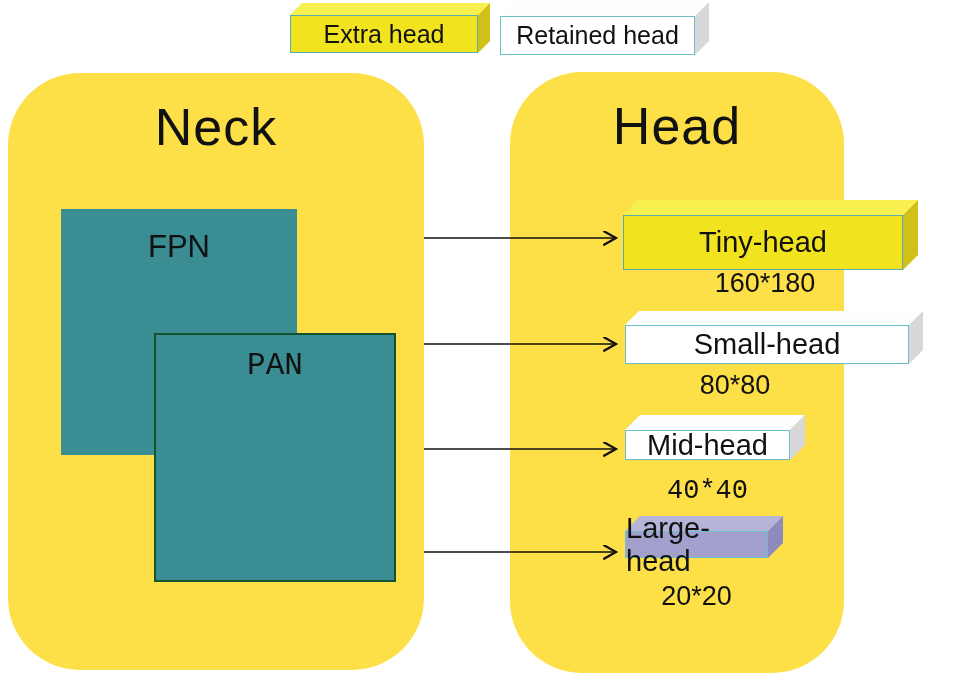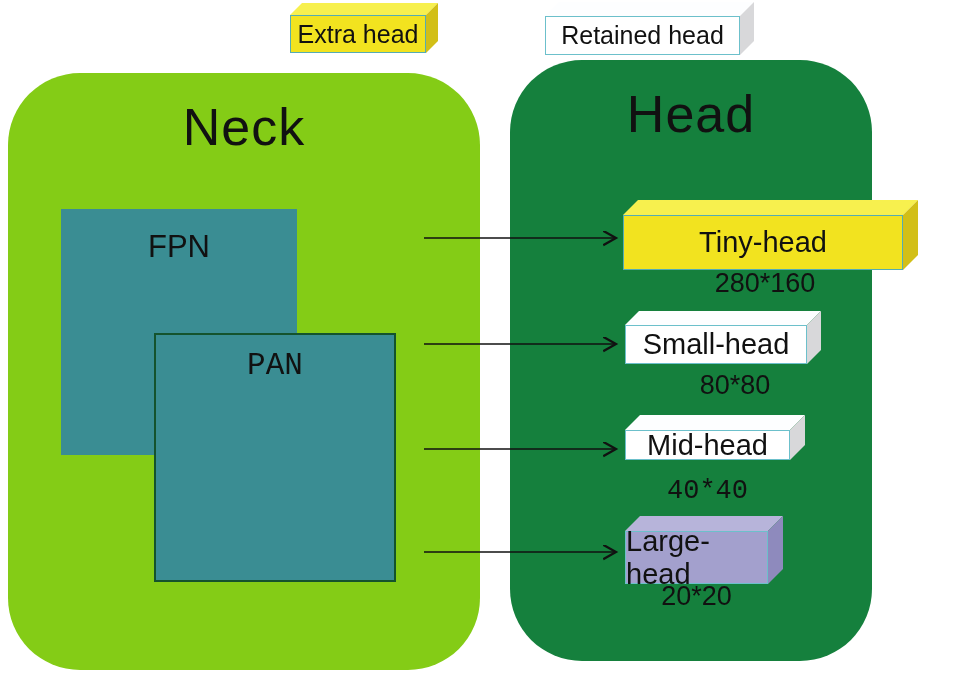--- a/index.html
+++ b/index.html
@@ -6,22 +6,22 @@
   .canvas{
     position:relative;
     width:955px;height:684px;
     background:#ffffff;
     font-family:"Liberation Sans", sans-serif;
     overflow:hidden;
   }
 
   
   .panel{position:absolute;border-radius:72px;}
-  .panel-neck{left:8px;top:73px;width:472px;height:597px;background:#84cc16;}
-  .panel-head{left:510px;top:60px;width:362px;height:601px;background:#15803d;}
+  .panel-neck{left:8px;top:73px;width:416px;height:597px;background:#fde047;}
+  .panel-head{left:510px;top:72px;width:334px;height:601px;background:#fde047;}
   .panel-title{
     position:absolute;left:0;top:24px;width:100%;
     text-align:center;font-size:52px;color:#111;letter-spacing:1px;
   }
 
   
   .neck-block{
     position:absolute;background:#3a8d93;
     color:#111;font-size:31px;text-align:center;
   }
@@ -65,29 +65,29 @@
   }
 
   
   svg.arrows{position:absolute;left:0;top:0;width:955px;height:684px;pointer-events:none;}
 </style>
 </head>
 <body>
 
 <div class="canvas">
 
-  <div class="box3d legend-box cat-extra" style="left:290px;top:3px;width:148px;height:50px;--d:12px;">
+  <div class="box3d legend-box cat-extra" style="left:290px;top:3px;width:200px;height:50px;--d:12px;">
     <div class="face topf"></div>
     <div class="face sidef"></div>
     <div class="face front">
       <span>Extra head</span>
     </div>
   </div>
 
-  <div class="box3d legend-box cat-retained" style="left:500px;top:2px;width:209px;height:53px;margin-left:45px;--d:14px;">
+  <div class="box3d legend-box cat-retained" style="left:500px;top:2px;width:209px;height:53px;--d:14px;">
     <div class="face topf"></div>
     <div class="face sidef"></div>
     <div class="face front">
       <span>Retained head</span>
     </div>
   </div>
 
 
   <div class="panel panel-neck">
     <div class="panel-title">Neck</div>
@@ -105,41 +105,41 @@
     <div class="panel-title">Head</div>
   </div>
 
   <div class="box3d head-box cat-extra" style="left:623px;top:200px;width:295px;height:70px;text-decoration:underline;--d:15px;">
     <div class="face topf"></div>
     <div class="face sidef"></div>
     <div class="face front">
       <span>Tiny-head</span>
     </div>
   </div>
-  <div class="dim-label" style="left:625px;top:268px;width:280px;">280*160</div>
+  <div class="dim-label" style="left:625px;top:268px;width:280px;">160*180</div>
 
-  <div class="box3d head-box cat-retained" style="left:625px;top:311px;width:196px;height:53px;--d:14px;">
+  <div class="box3d head-box cat-retained" style="left:625px;top:311px;width:264px;height:53px;padding-left:34px;--d:14px;">
     <div class="face topf"></div>
     <div class="face sidef"></div>
     <div class="face front">
       <span>Small-head</span>
     </div>
   </div>
   <div class="dim-label" style="left:625px;top:370px;width:220px;">80*80</div>
 
   <div class="box3d head-box cat-retained" style="left:625px;top:415px;width:180px;height:45px;--d:15px;">
     <div class="face topf"></div>
     <div class="face sidef"></div>
     <div class="face front">
       <span>Mid-head</span>
     </div>
   </div>
   <div class="dim-label" style="left:625px;top:476px;width:165px;font-family:Liberation Mono, monospace;">40*40</div>
 
-  <div class="box3d head-box cat-discarded" style="left:625px;top:516px;width:158px;height:68px;--d:15px;">
+  <div class="box3d head-box cat-discarded" style="left:625px;top:516px;width:158px;height:42px;--d:15px;">
     <div class="face topf"></div>
     <div class="face sidef"></div>
     <div class="face front">
       <span>Large-head</span>
     </div>
   </div>
   <div class="dim-label" style="left:625px;top:581px;width:143px;">20*20</div>
 
   <svg class="arrows" viewBox="0 0 955 684">
     <defs>

